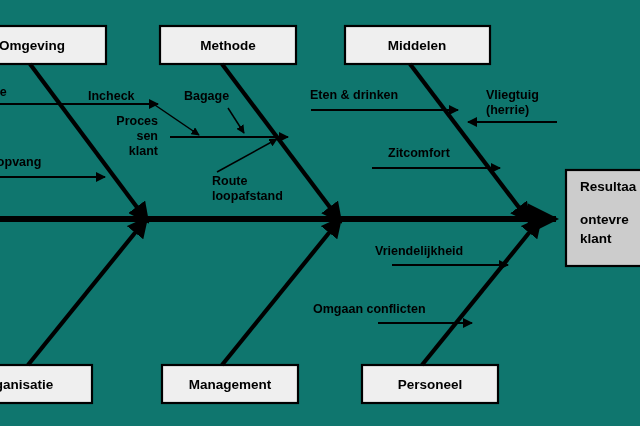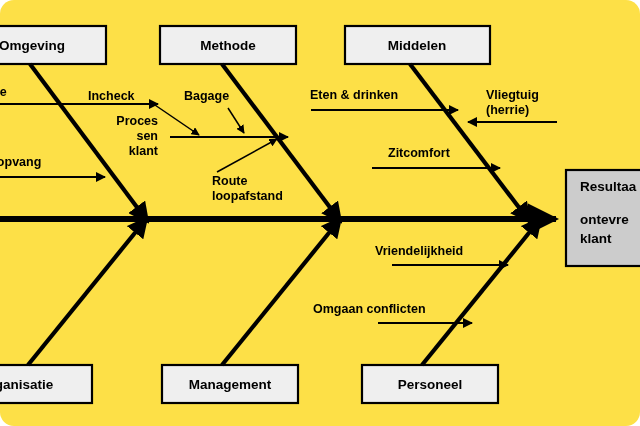--- a/index.html
+++ b/index.html
@@ -8,23 +8,22 @@
     padding: 0;
     background: #ffffff;
   }
   body {
     font-family: "Liberation Sans", sans-serif;
   }
   #diagram-root {
     position: relative;
     width: 640px;
     height: 426px;
-    background: #fde047;
+    background: #0f766e;
     overflow: hidden;
-    border-radius: 14px;
   }
   #fishbone-svg {
     position: absolute;
     left: 0;
     top: 0;
     width: 640px;
     height: 426px;
   }
   .cat-box-text {
     font-size: 13.5px;

